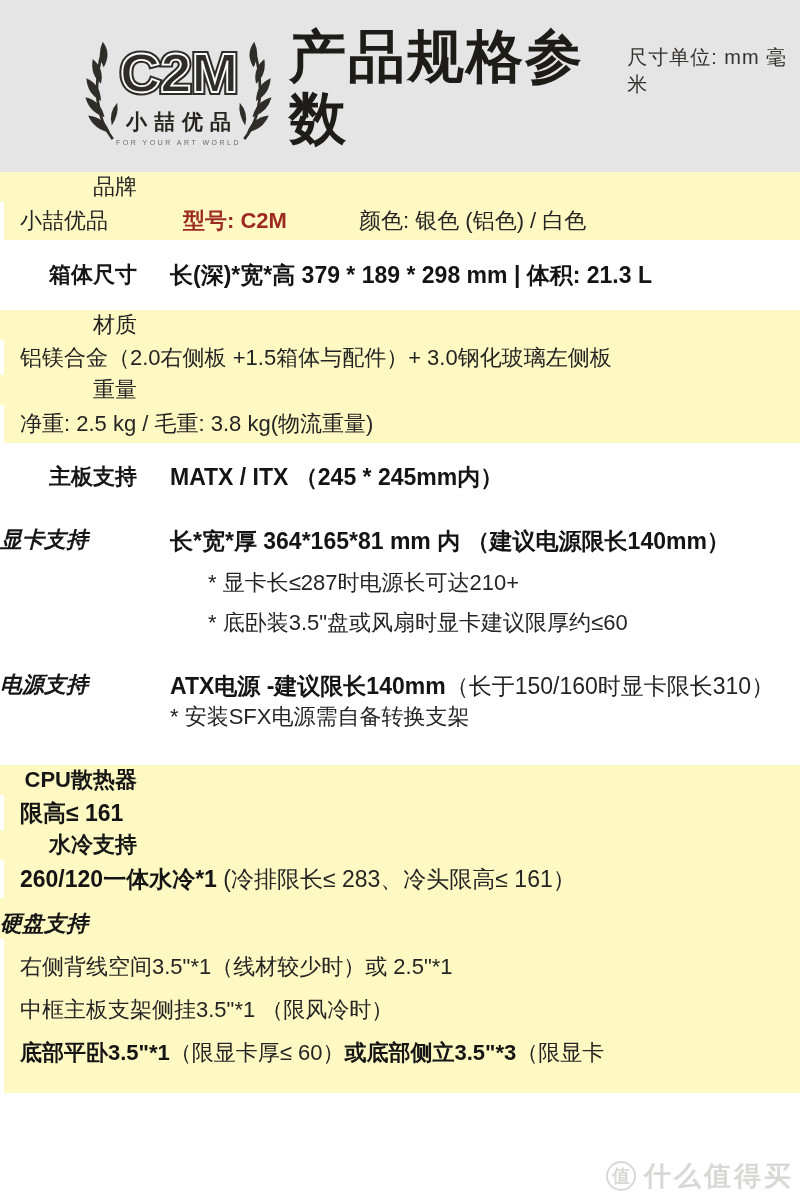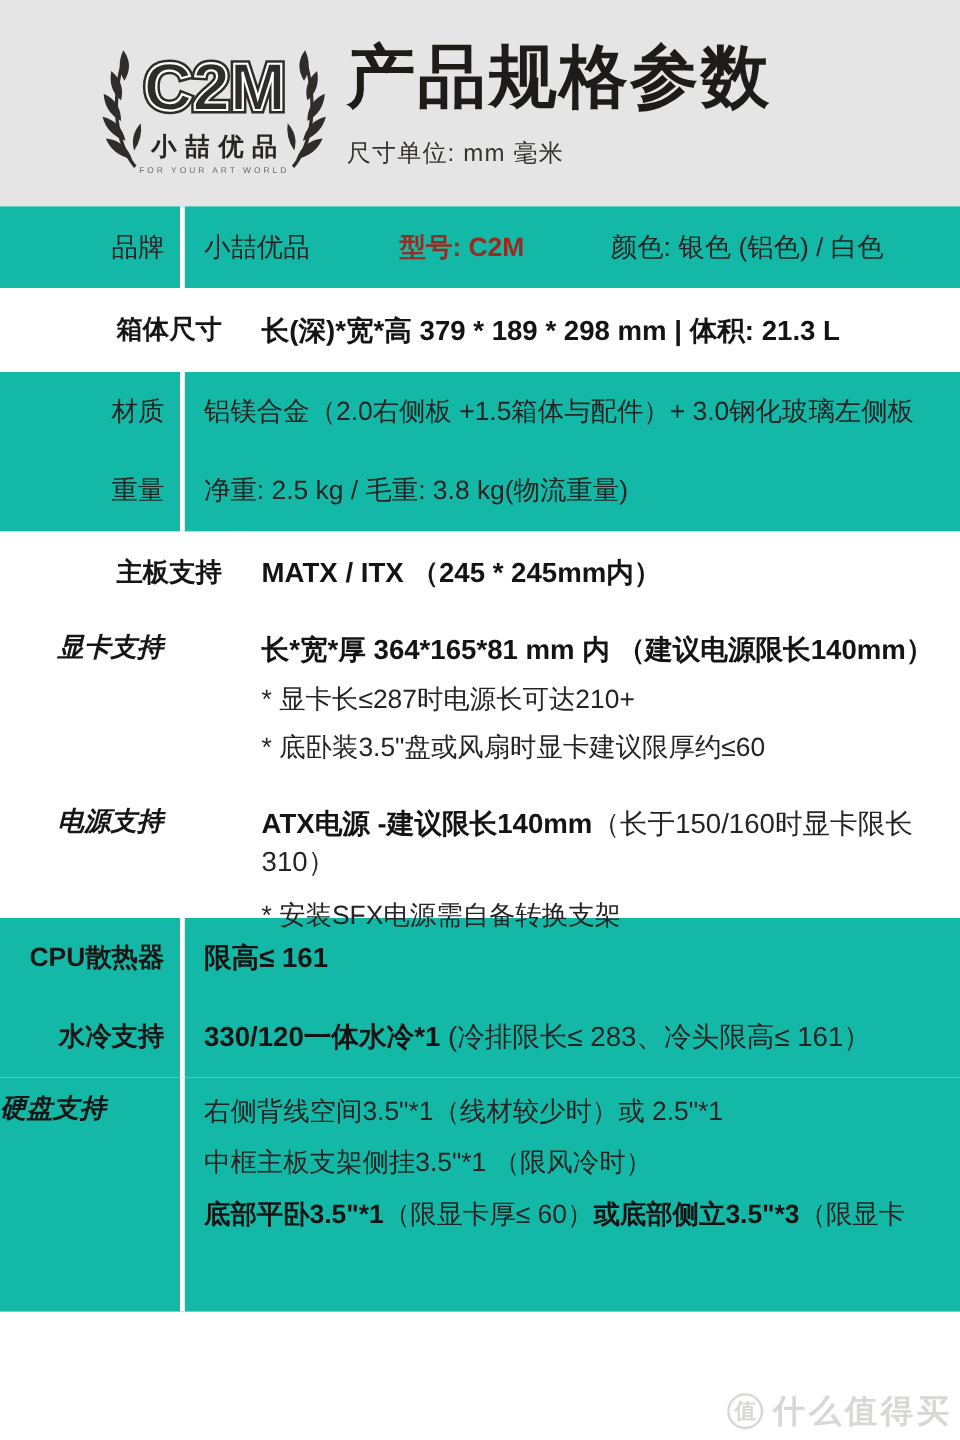--- a/index.html
+++ b/index.html
@@ -13,27 +13,27 @@
     height:172px;background:#e5e5e5;display:flex;align-items:center;
     box-sizing:border-box;padding-left:86px;
   }
   .logo{position:relative;width:185px;flex:none;display:flex;flex-direction:column;align-items:center;margin-top:4px;}
   .wreath{position:absolute;top:6px;width:40px;height:108px;}
   .wreath.left{left:-6px;}
   .wreath.right{right:-6px;transform:scaleX(-1);}
   .logo-mark-svg{display:block;}
   .brand-name{font-size:21px;font-weight:700;letter-spacing:7px;color:#262520;margin-top:2px;text-indent:7px;}
   .brand-tagline{font-size:7px;letter-spacing:2.5px;color:#6b6a66;margin-top:3px;}
-  .title-block{display:flex;flex-direction:column;margin-left:18px;margin-top:2px;}
+  .title-block{display:flex;flex-direction:row;margin-left:18px;margin-top:2px;}
   .page-title{font-size:57px;font-weight:900;letter-spacing:2px;color:#1d1c18;line-height:62px;}
   .page-subtitle{font-size:20px;color:#33322e;margin-top:19px;letter-spacing:1px;}
   
   .row{display:flex;box-sizing:border-box;}
-  .row.gray{background:#14b8a6;}
-  .row.white{background:#ffffff;padding-left:48px;}
+  .row.gray{background:#fef9c3;flex-direction:column;}
+  .row.white{background:#ffffff;}
   .label{
     width:150px;flex:none;display:flex;justify-content:flex-end;
     box-sizing:border-box;padding-right:13px;font-size:22px;color:#242424;
     align-items:center;text-align:right;
   }
   .label.bold{font-weight:700;color:#161616;}
   .content{
     flex:1;border-left:4px solid #ffffff;box-sizing:border-box;
     padding-left:16px;padding-right:10px;display:flex;flex-direction:column;
     justify-content:center;font-size:22px;color:#242424;
@@ -43,23 +43,23 @@
   .main{font-size:23px;line-height:32px;}
   .b{font-weight:700;color:#141414;}
   .red{color:#9c2a22;font-weight:700;}
   
   .h68{height:68px;}.h70{height:70px;}.h65{height:65px;}
   .h67{height:67px;}.h135{height:135px;}.h120{height:120px;}
   .h107{height:107px;}.h195{height:195px;}
   
   .row-gpu .content,.row-gpu .label{padding-top:15px;justify-content:flex-start;}
   .row-gpu .main{margin-bottom:11px;}
-  .row-gpu .line{margin-bottom:10px;}
+  .row-gpu .line{margin-bottom:10px;margin-left:38px;}
   .row-psu .content,.row-psu .label{padding-top:25px;justify-content:flex-start;}
-  .row-psu .main{margin-bottom:14px;}
+  .row-psu .main{}
   .row-fans .content,.row-fans .label{padding-top:15px;justify-content:flex-start;}
   .row-fans .line{line-height:32px;margin-bottom:11px;}
   .row-drives .content,.row-drives .label{padding-top:11px;justify-content:flex-start;}
   .row-drives .line{line-height:34px;margin-bottom:9px;}
   
   .brand-cells{flex-direction:row;align-items:center;}
   .cell-brand{width:163px;flex:none;}
   .cell-model{width:176px;flex:none;}
   .cell-color{flex:1;}
   
@@ -173,21 +173,21 @@
   <div class="row gray h65">
     <div class="label bold">CPU散热器</div>
     <div class="content">
       <span class="main b">限高≤ 161</span>
     </div>
   </div>
 
   <div class="row gray h68">
     <div class="label bold">水冷支持</div>
     <div class="content">
-      <span class="main"><span class="b">330/120一体水冷*1</span><span> (冷排限长≤ 283、冷头限高≤ 161）</span></span>
+      <span class="main"><span class="b">260/120一体水冷*1</span><span> (冷排限长≤ 283、冷头限高≤ 161）</span></span>
     </div>
   </div>
 
 
   <div class="row gray h195 multi row-drives">
     <div class="label bold">硬盘支持</div>
     <div class="content">
       <span class="line">右侧背线空间3.5"*1（线材较少时）或 2.5"*1</span>
       <span class="line">中框主板支架侧挂3.5"*1 （限风冷时）</span>
       <span class="line"><span class="b">底部平卧3.5"*1</span><span>（限显卡厚≤ 60）</span><span class="b">或底部侧立3.5"*3</span><span>（限显卡</span></span>

